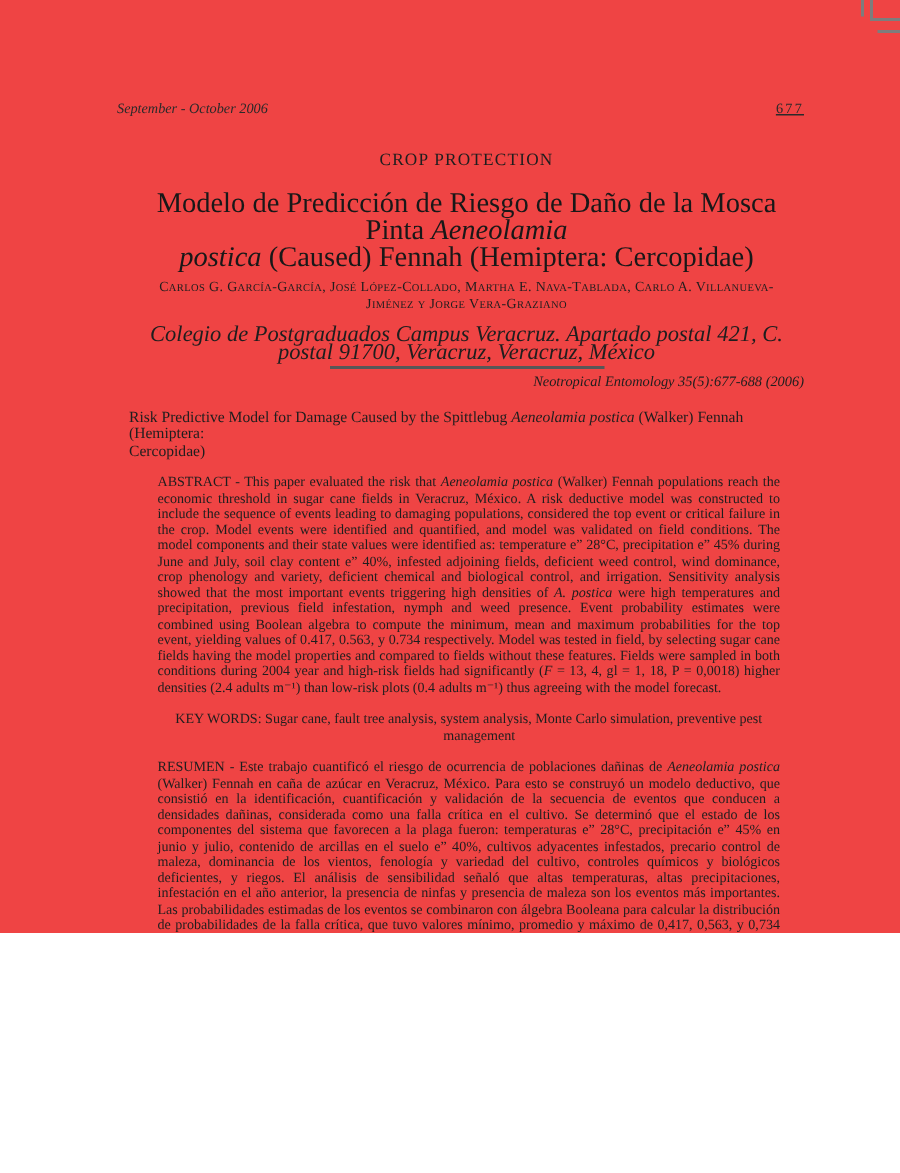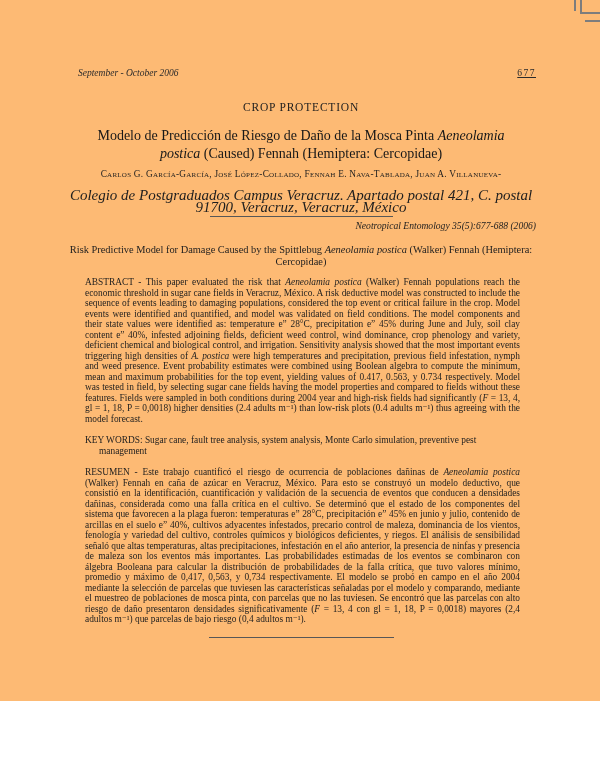--- a/index.html
+++ b/index.html
@@ -1,49 +1,49 @@
 <!DOCTYPE html>
 <html><head>
 <meta charset="utf-8">
 <style>
   html, body { margin: 0; padding: 0; background: #ffffff; }
   .page {
     position: relative;
     width: 600px;
-    height: 701px;
-    background: #fdba74;
+    height: 622px;
+    background: #ef4444;
     overflow: hidden;
     font-family: "Liberation Serif", "DejaVu Serif", serif;
     color: #1e1e1e;
   }
   
   .mark { position: absolute; background: #7d7d7d; }
 
   .running-head {
     position: absolute;
     top: 68px; left: 78px; right: 64px;
     display: flex; justify-content: space-between; align-items: baseline;
     font-size: 9.5px;
   }
   .issue { font-style: italic; color: #2a2a2a; }
   .folio { letter-spacing: 1.5px; color: #2a2a2a; text-decoration: underline; }
 
   .content {
     position: absolute;
-    top: 101px; left: 66px; right: 64px;
+    top: 101px; left: 86px; right: 64px;
   }
   .section-label {
     text-align: center;
     font-size: 11.5px;
     letter-spacing: 0.8px;
     margin-bottom: 14px;
   }
   .title-es {
     text-align: center;
-    font-size: 14px;
+    font-size: 19px;
     line-height: 18px;
     margin-bottom: 6px;
     color: #181818;
   }
   .authors {
     text-align: center;
     font-size: 9.3px;
     line-height: 10.5px;
     font-variant: small-caps;
     letter-spacing: 0.25px;
@@ -63,37 +63,37 @@
   }
   .rule-affiliation { width: 183px; margin-bottom: 3px; }
   .journal-ref {
     text-align: right;
     font-style: italic;
     font-size: 9.6px;
     line-height: 12px;
     margin-bottom: 12px;
   }
   .title-en {
-    text-align: center;
+    text-align: left;
     font-size: 10.4px;
     line-height: 11.5px;
     margin-bottom: 10px;
   }
   .front-block {
     margin-left: 19px;
     margin-right: 16px;
     font-size: 9.4px;
     line-height: 10.5px;
     text-align: justify;
   }
   .para { margin-bottom: 11px; }
   .hang {
     padding-left: 14px;
     text-indent: -14px;
-    text-align: left;
+    text-align: center;
   }
   .rule-foot { width: 185px; margin-top: 12px; }
   i { font-style: italic; }
 </style>
 </head>
 <body>
 
 <div class="page">
 
   <div class="mark" style="left:574px; top:0; width:2px; height:11px;"></div>
@@ -116,21 +116,22 @@
     <span class="folio">677</span>
   </div>
 
   <div class="content">
 
     <div class="section-label">CROP PROTECTION</div>
 
     <div class="title-es"><span>Modelo de Predicción de Riesgo de Daño de la Mosca Pinta </span><i>Aeneolamia</i><br><i>postica</i><span> (Caused) Fennah (Hemiptera: Cercopidae)</span></div>
 
     <div class="authors">
-      <div>Carlos G. García-García, José López-Collado, Fennah E. Nava-Tablada, Juan A. Villanueva-</div>
+      <div>Carlos G. García-García, José López-Collado, Martha E. Nava-Tablada, Carlo A. Villanueva-</div>
+      <div>Jiménez y Jorge Vera-Graziano</div>
     </div>
 
     <div class="affiliation">Colegio de Postgraduados Campus Veracruz. Apartado postal 421, C. postal 91700, Veracruz, Veracruz, México</div>
 
     <div class="rule rule-affiliation"></div>
 
     <div class="journal-ref">Neotropical Entomology 35(5):677-688 (2006)</div>
 
     <div class="title-en"><span>Risk Predictive Model for Damage Caused by the Spittlebug </span><i>Aeneolamia postica</i><span> (Walker) Fennah (Hemiptera:</span><br><span>Cercopidae)</span></div>
 

